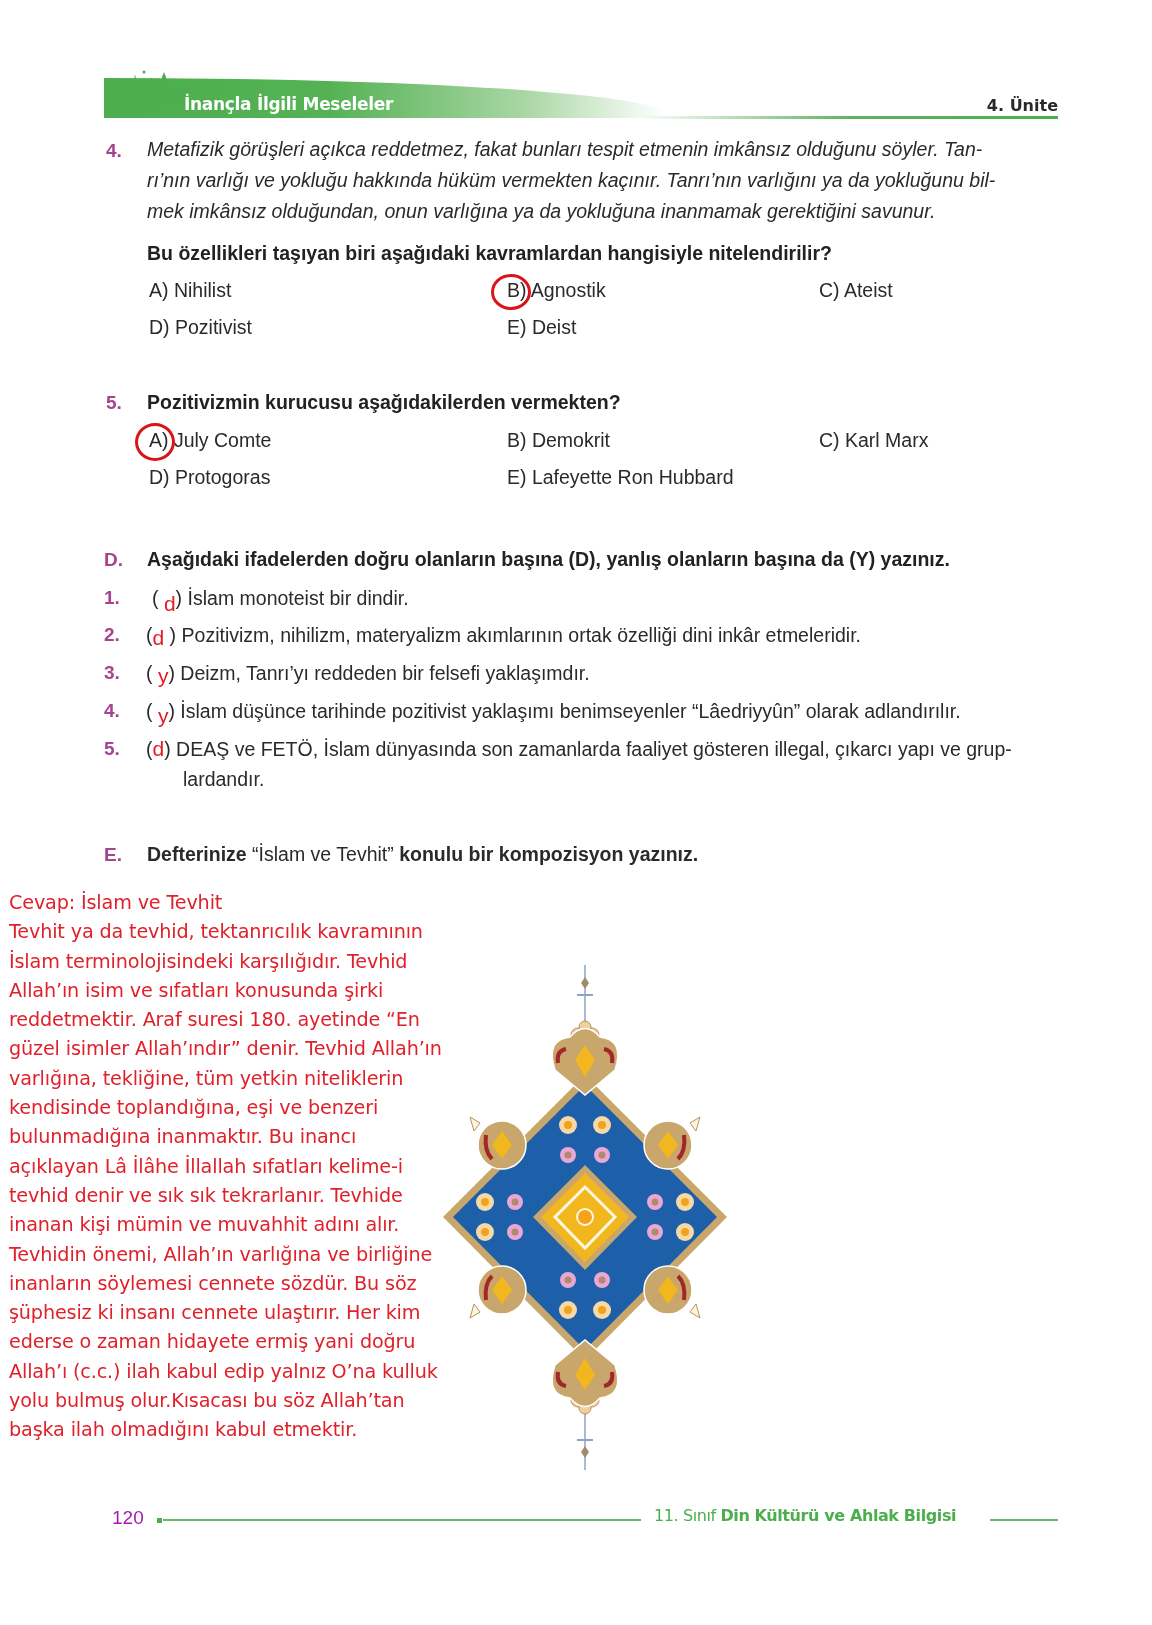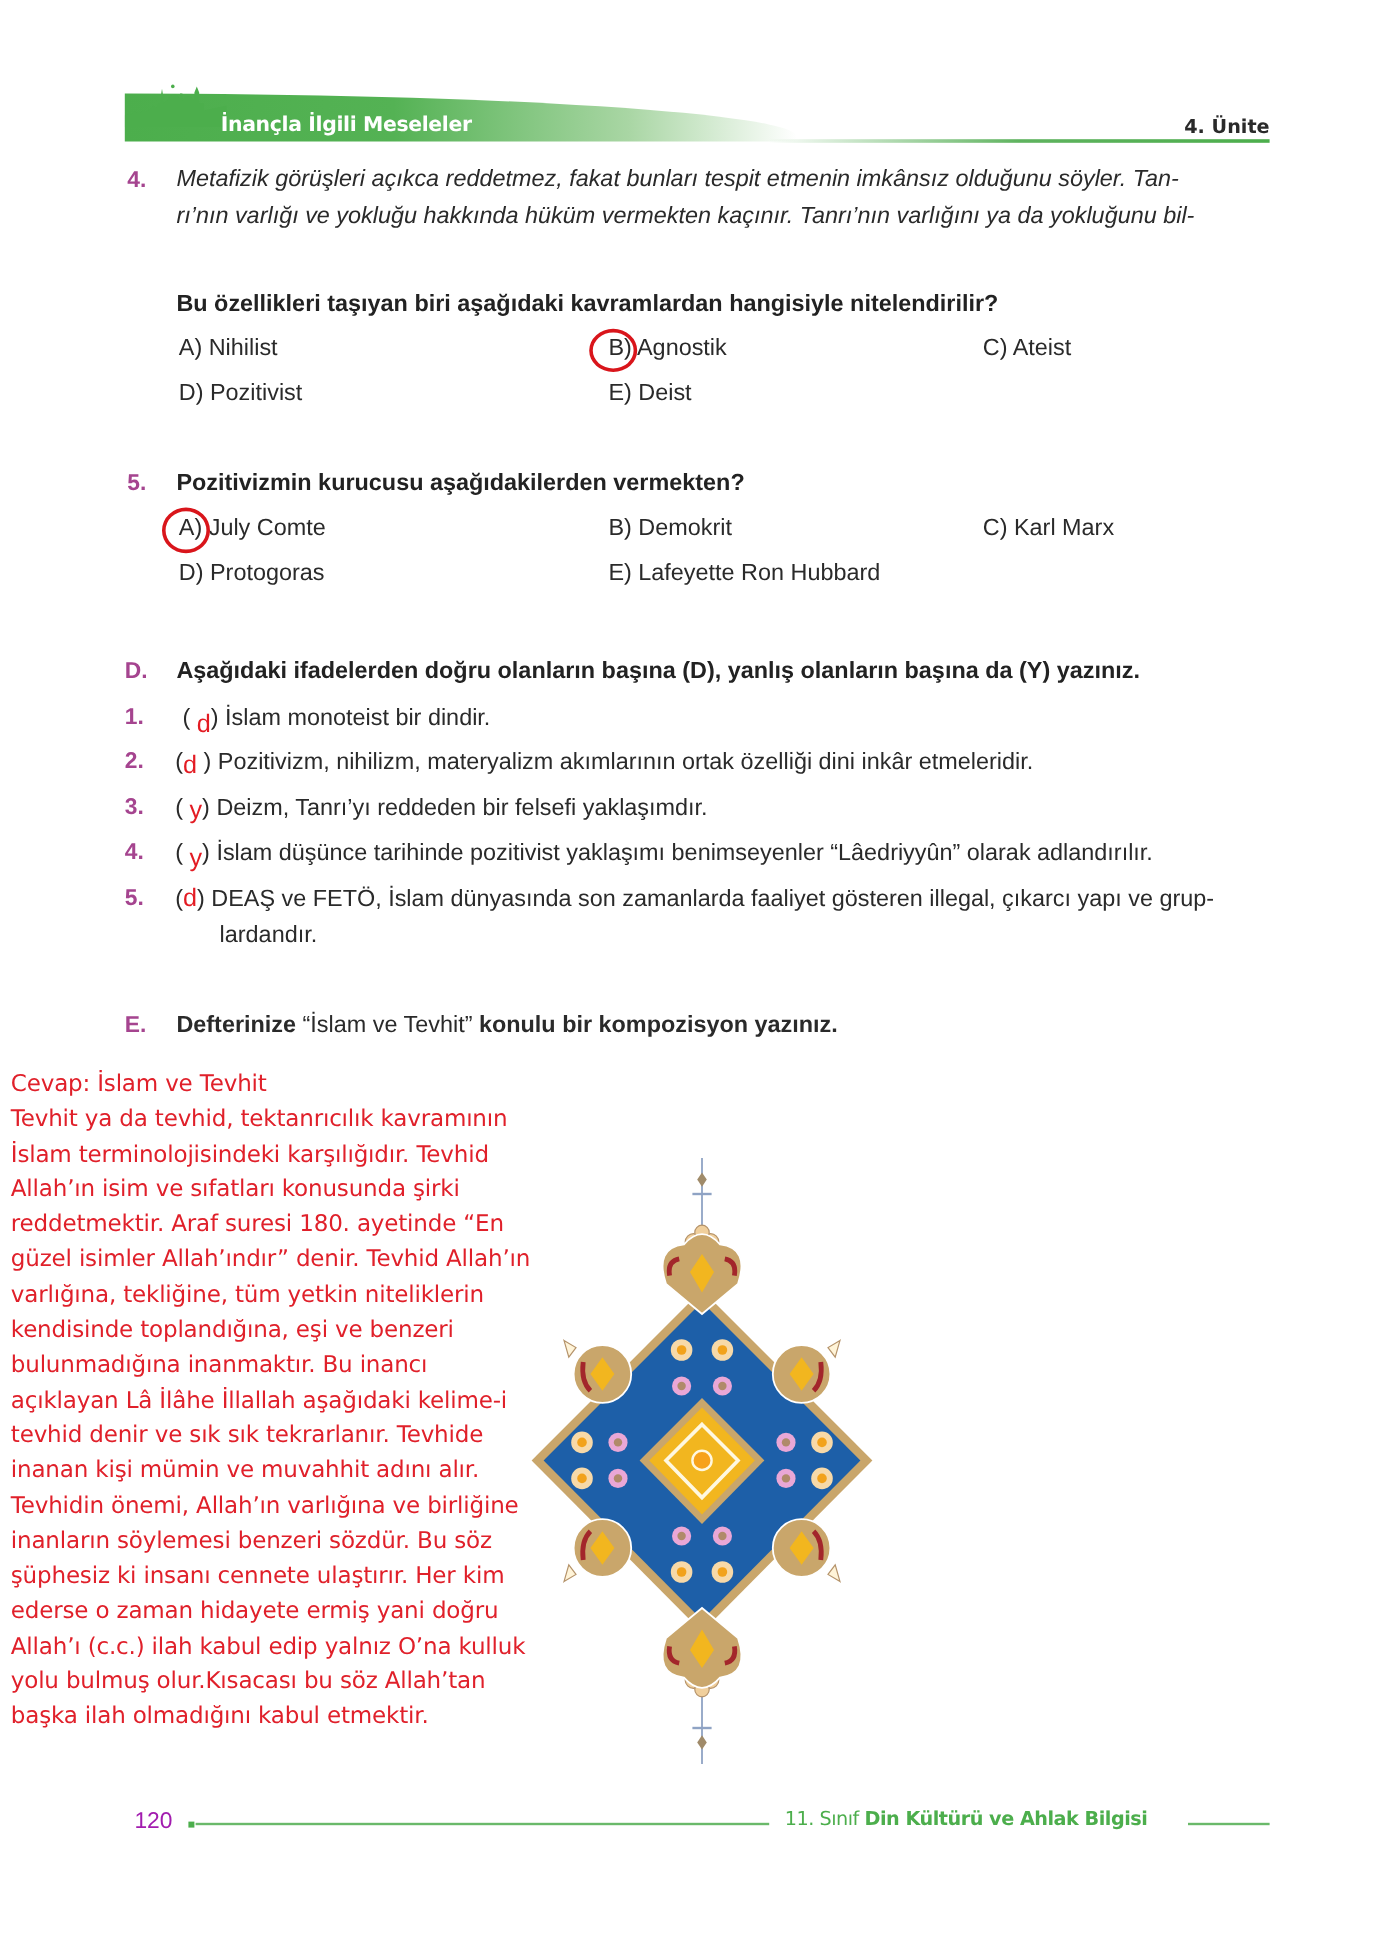--- a/index.html
+++ b/index.html
@@ -63,20 +63,21 @@
   <circle cx="40" cy="6" r="1.5" fill="#4cae4c"></circle>
 </svg>
 <div class="abs hdr-title">İnançla İlgili Meseleler</div>
 <div class="abs hdr-line"></div>
 <div class="abs hdr-unit">4. Ünite</div>
 
 <div class="abs qnum" style="left:106px; top:140px;">4.</div>
 <div class="abs qtext" style="left:147px; top:134px; width:915px;">
   <div>Metafizik görüşleri açıkca reddetmez, fakat bunları tespit etmenin imkânsız olduğunu söyler. Tan-</div>
   <div>rı’nın varlığı ve yokluğu hakkında hüküm vermekten kaçınır. Tanrı’nın varlığını ya da yokluğunu bil-</div>
+  <div>mek imkânsız olduğundan, onun varlığına ya da yokluğuna inanmamak gerektiğini savunur.</div>
 </div>
 <div class="abs qbold" style="left:147px; top:242px;">Bu özellikleri taşıyan biri aşağıdaki kavramlardan hangisiyle nitelendirilir?</div>
 
 <div class="abs opt" style="left:149px; top:279px;"><span>A)</span> <span>Nihilist</span></div>
 <div class="abs opt" style="left:507px; top:279px;"><span>B)</span> <span>Agnostik</span></div>
 <div class="circle" style="left:491px; top:274px; width:34px; height:30px;"></div>
 <div class="abs opt" style="left:819px; top:279px;"><span>C)</span> <span>Ateist</span></div>
 <div class="abs opt" style="left:149px; top:316px;"><span>D)</span> <span>Pozitivist</span></div>
 <div class="abs opt" style="left:507px; top:316px;"><span>E)</span> <span>Deist</span></div>
 
@@ -115,25 +116,25 @@
 <div class="abs essay">
   <div>Cevap: İslam ve Tevhit</div>
   <div>Tevhit ya da tevhid, tektanrıcılık kavramının</div>
   <div>İslam terminolojisindeki karşılığıdır. Tevhid</div>
   <div>Allah’ın isim ve sıfatları konusunda şirki</div>
   <div>reddetmektir. Araf suresi 180. ayetinde “En</div>
   <div>güzel isimler Allah’ındır” denir. Tevhid Allah’ın</div>
   <div>varlığına, tekliğine, tüm yetkin niteliklerin</div>
   <div>kendisinde toplandığına, eşi ve benzeri</div>
   <div>bulunmadığına inanmaktır. Bu inancı</div>
-  <div>açıklayan Lâ İlâhe İllallah aşağıdaki kelime-i</div>
+  <div>açıklayan Lâ İlâhe İllallah sıfatları kelime-i</div>
   <div>tevhid denir ve sık sık tekrarlanır. Tevhide</div>
   <div>inanan kişi mümin ve muvahhit adını alır.</div>
   <div>Tevhidin önemi, Allah’ın varlığına ve birliğine</div>
-  <div>inanların söylemesi benzeri sözdür. Bu söz</div>
+  <div>inanların söylemesi cennete sözdür. Bu söz</div>
   <div>şüphesiz ki insanı cennete ulaştırır. Her kim</div>
   <div>ederse o zaman hidayete ermiş yani doğru</div>
   <div>Allah’ı (c.c.) ilah kabul edip yalnız O’na kulluk</div>
   <div>yolu bulmuş olur.Kısacası bu söz Allah’tan</div>
   <div>başka ilah olmadığını kabul etmektir.</div>
 </div>
 
 <svg class="abs" style="left:440px; top:965px;" width="290" height="505" viewBox="0 0 290 505">
 
   <line x1="145" y1="0" x2="145" y2="60" stroke="#8fa3c4" stroke-width="1.5"></line>

